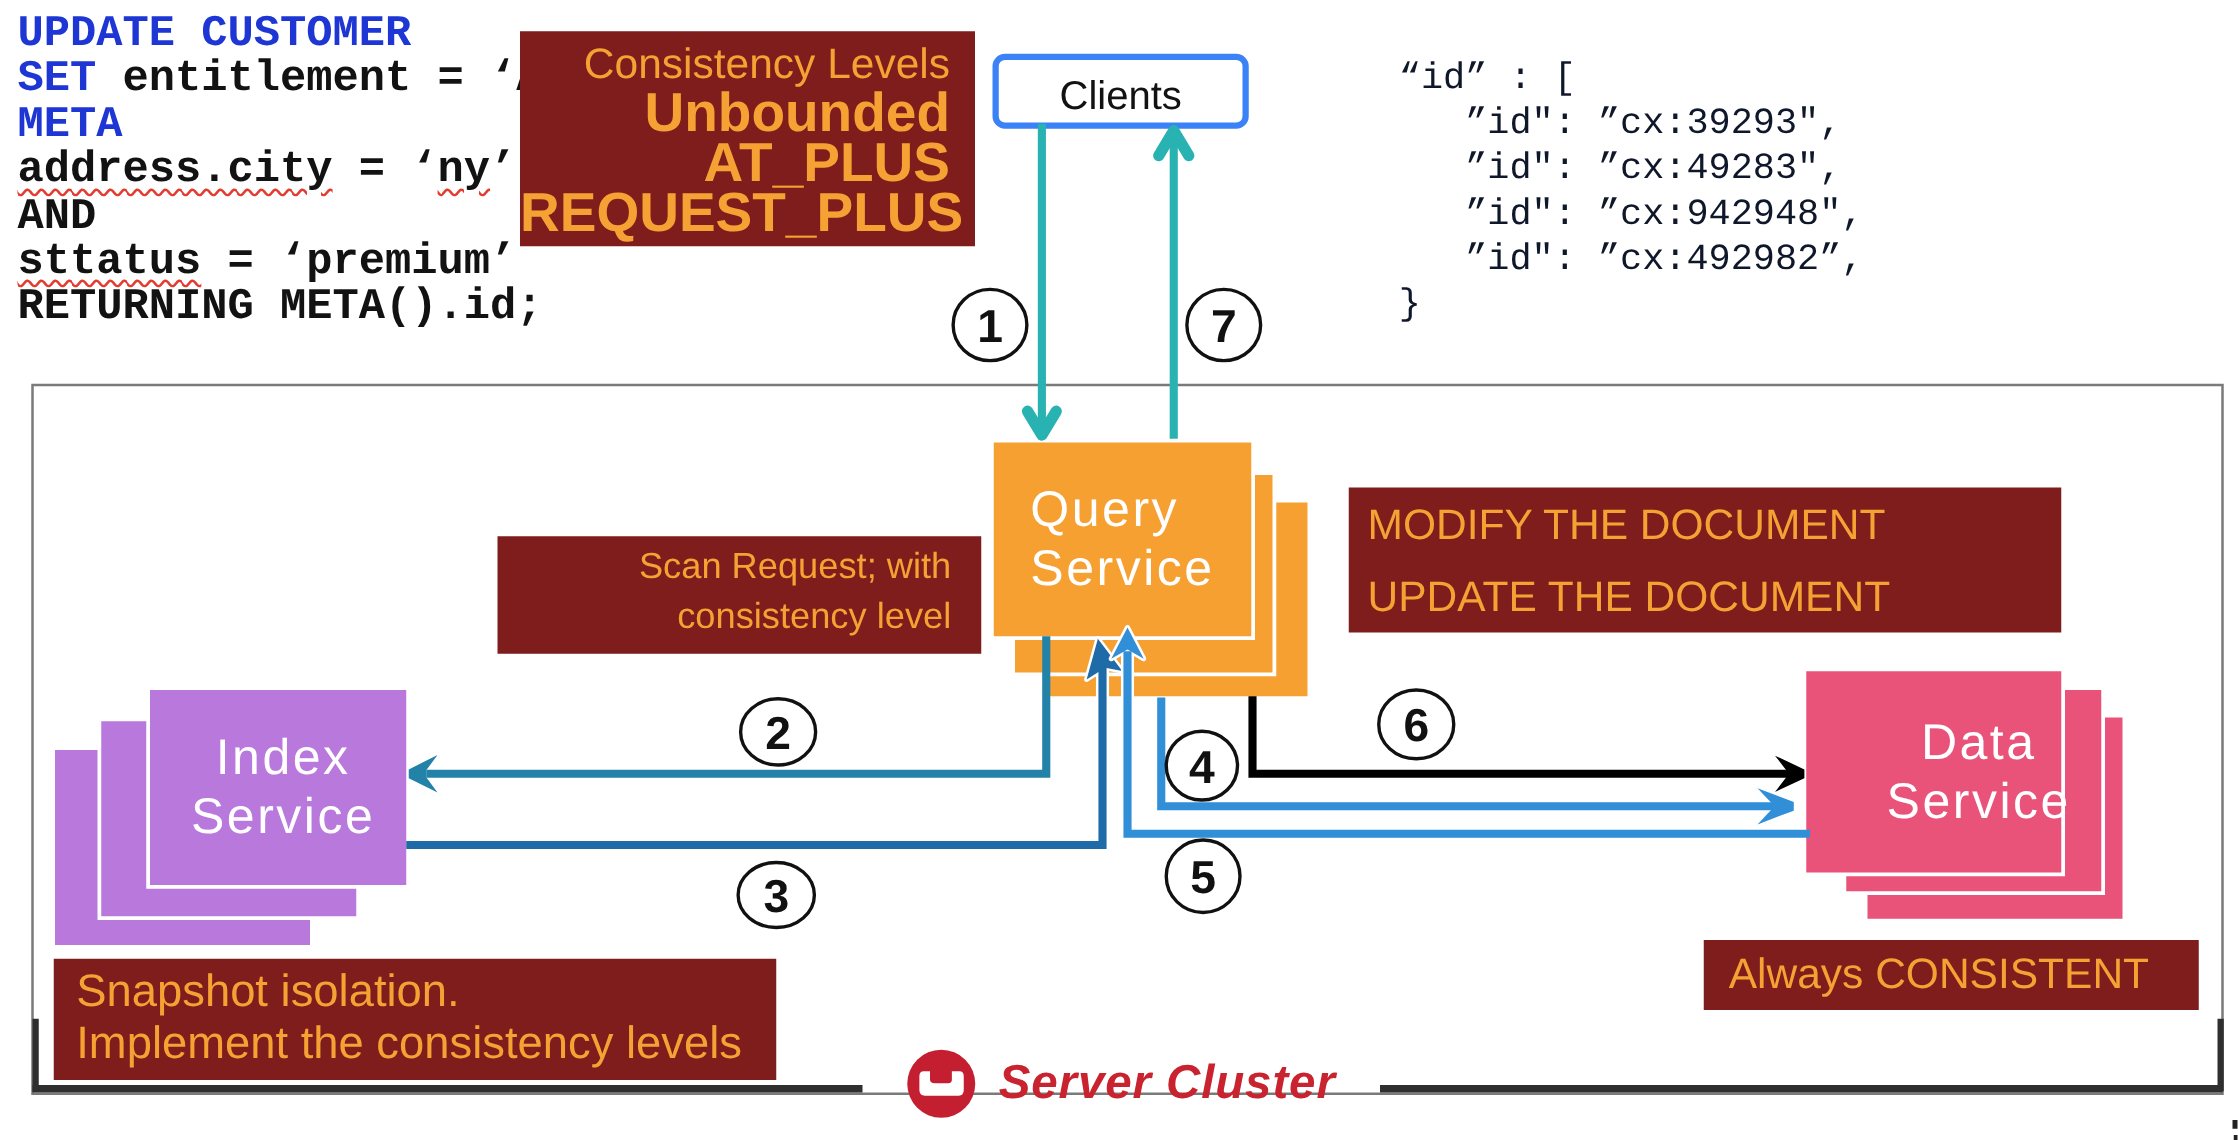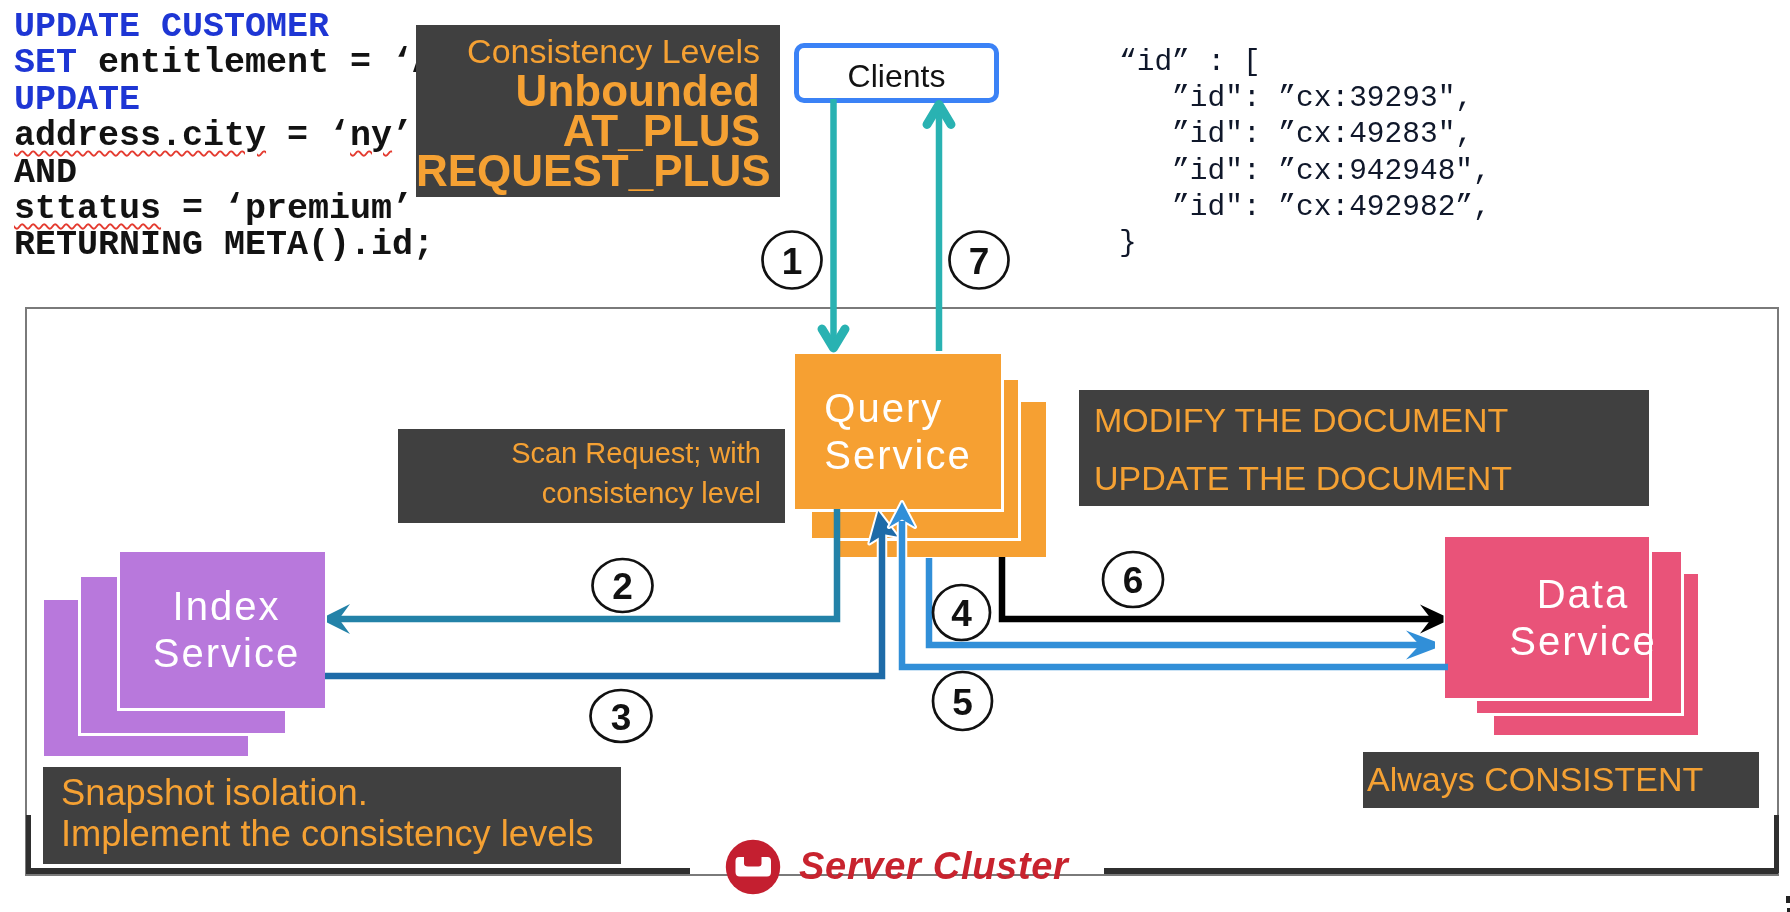--- a/index.html
+++ b/index.html
@@ -1,30 +1,30 @@
 <!DOCTYPE html>
 <html><head>
 <meta charset="utf-8">
 <style>
   html,body{margin:0;padding:0;}
   body{width:1790px;height:912px;position:relative;background:#fff;overflow:hidden;
        font-family:"Liberation Sans",sans-serif;}
   .abs{position:absolute;}
   .mono{font-family:"Liberation Mono",monospace;font-weight:bold;}
-  .blk{background:#404040;color:#F5A133;}
+  .blk{background:#7f1d1d;color:#F5A133;}
   .sq{text-decoration-line:underline;text-decoration-style:wavy;
       text-decoration-color:#e43b30;text-decoration-thickness:2px;text-underline-offset:5px;}
   .kw{color:#1E36D4;}
 </style>
 </head>
 <body>
 
 <div class="abs mono" id="sql" style="left:14px;top:9px;font-size:35px;line-height:36.4px;color:#121212;white-space:pre;"><span class="kw">UPDATE CUSTOMER</span>
 <span class="kw">SET</span> entitlement = ‘A’
-<span class="kw">UPDATE</span>
+<span class="kw">META</span>
 <span class="sq">address.city</span> = ‘<span class="sq">ny</span>’
 AND
 <span class="sq">sttatus</span> = ‘premium’
 RETURNING META().id;
 </div>
 
 <div class="abs blk" style="left:416px;top:25px;width:364px;height:172px;text-align:right;">
   <div style="padding:6px 20px 0 0;font-size:34px;line-height:40px;">Consistency Levels
     <div style="font-weight:bold;font-size:44px;">Unbounded<br>AT_PLUS<br>REQUEST_PLUS</div>
   </div>
@@ -153,17 +153,17 @@
 
 <div class="abs blk" style="left:398px;top:429px;width:387px;height:94px;text-align:right;font-size:29px;line-height:40px;">
   <div style="padding:4px 24px 0 0;">Scan Request; with<br>consistency level</div>
 </div>
 <div class="abs blk" style="left:1079px;top:390px;width:570px;height:116px;font-size:34px;">
   <div style="padding:1px 0 0 15px;line-height:58px;">MODIFY THE DOCUMENT<br>UPDATE THE DOCUMENT</div>
 </div>
 <div class="abs blk" style="left:43px;top:767px;width:578px;height:97px;font-size:36.3px;">
   <div style="padding:5px 0 0 18px;line-height:41px;">Snapshot isolation.<br>Implement the consistency levels</div>
 </div>
-<div class="abs blk" style="left:1363px;top:752px;width:396px;height:56px;font-size:34px;text-align:left;padding-left:4px;line-height:54px;box-sizing:border-box;">
+<div class="abs blk" style="left:1363px;top:752px;width:396px;height:56px;font-size:34px;text-align:left;padding-left:20px;line-height:54px;box-sizing:border-box;">
   Always CONSISTENT
 </div>
 
 <div class="abs" style="left:799px;top:845px;color:#C8232E;font-size:38px;font-weight:bold;font-style:italic;letter-spacing:0.7px;">Server Cluster</div>
 
 </body></html>

